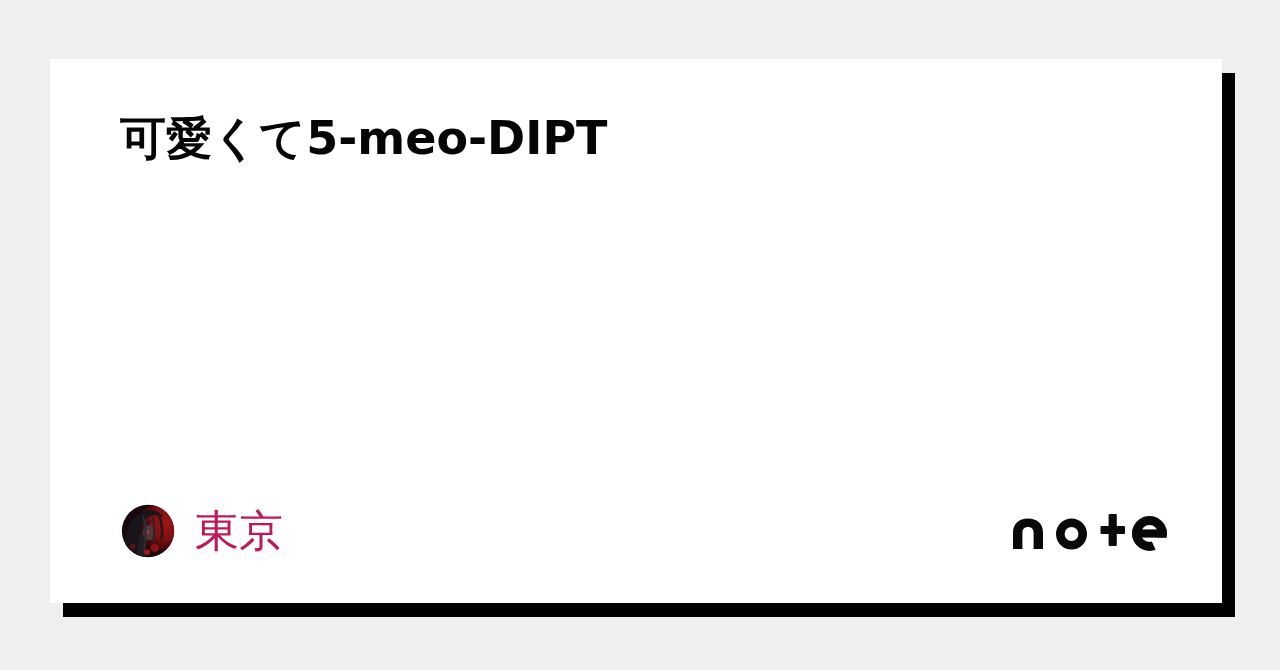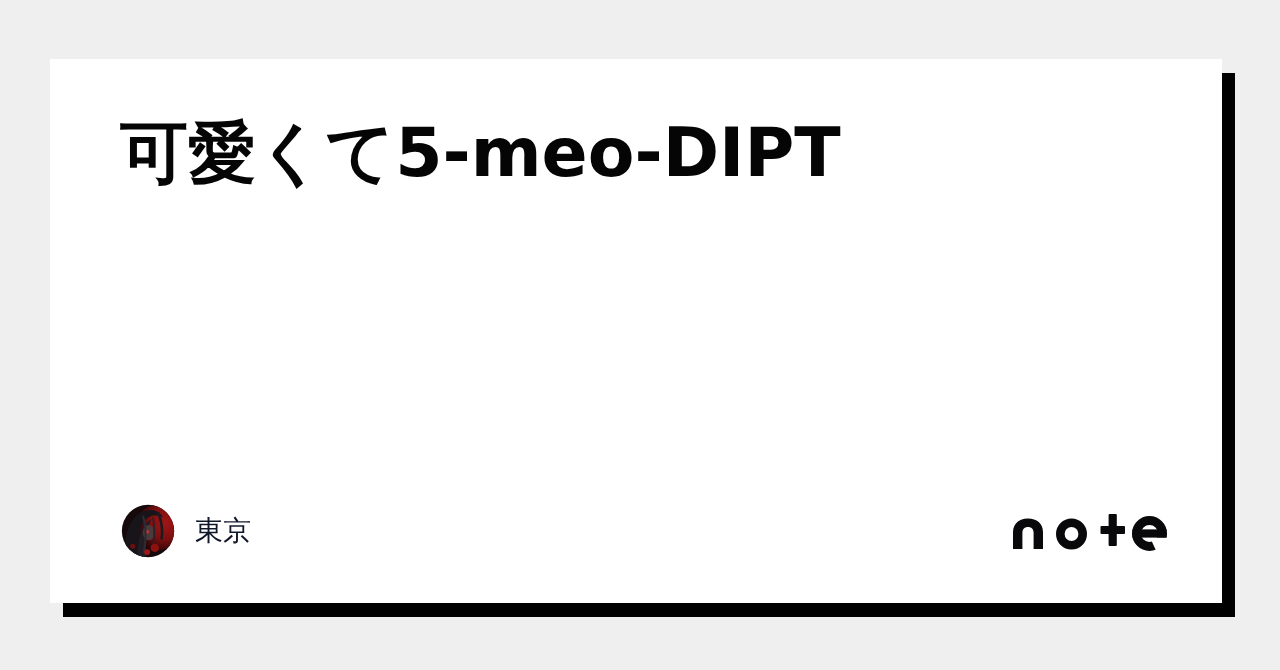--- a/index.html
+++ b/index.html
@@ -24,21 +24,21 @@
     height: 544px;
     background: #ffffff;
     box-shadow: 13px 14px 0 0 #000000;
   }
   .title {
     position: absolute;
     left: 70px;
     right: 60px;
     top: 48px;
     margin: 0;
-    font-size: 68px;
+    font-size: 46px;
     font-weight: 800;
     line-height: 1.35;
     letter-spacing: 0px;
     color: #050505;
     word-break: break-all;
   }
   .footer {
     position: absolute;
     left: 71px;
     right: 55px;
@@ -56,23 +56,23 @@
     width: 54px;
     height: 54px;
     border-radius: 50%;
     overflow: hidden;
     display: block;
     flex: 0 0 auto;
   }
   .avatar svg { display: block; }
   .author-name {
     margin-left: 20px;
-    font-size: 28px;
+    font-size: 44px;
     font-weight: 500;
-    color: #0f172a;
+    color: #be185d;
     line-height: 1;
   }
   .note-logo { display: flex; align-items: center; }
   .note-logo svg { display: block; }
 </style>
 </head>
 <body>
 
 <div class="page">
   <div class="card">

